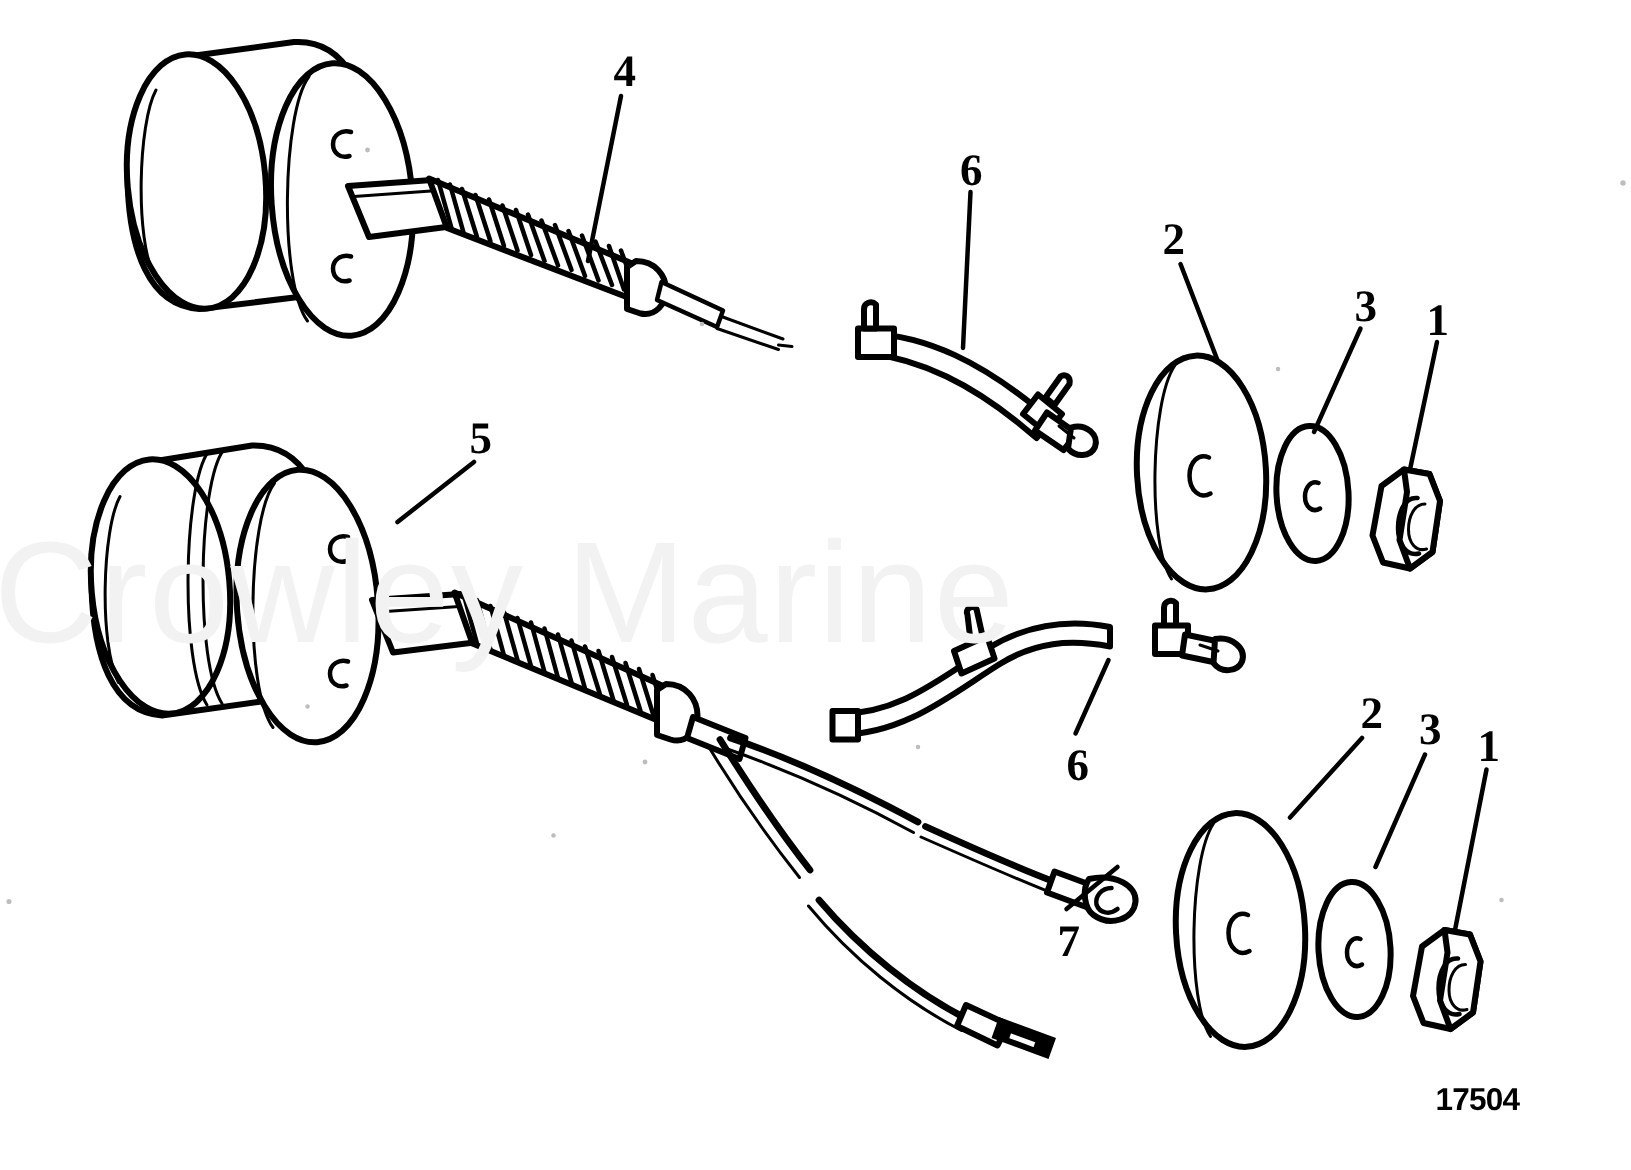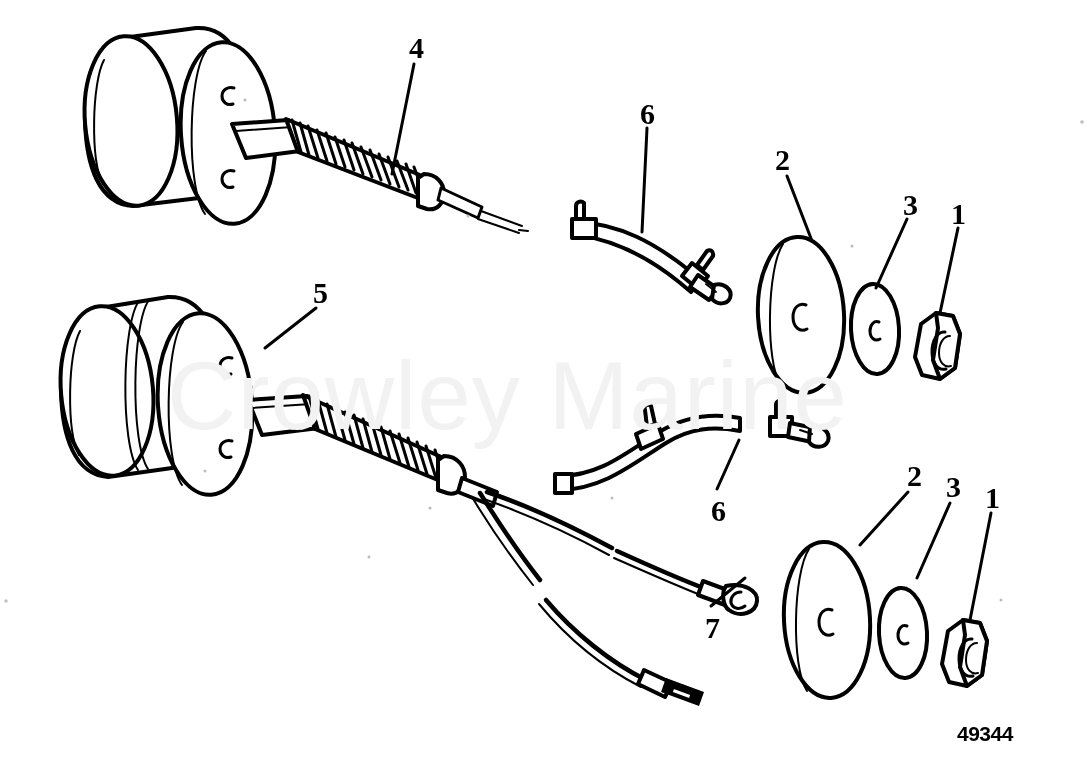--- a/index.html
+++ b/index.html
@@ -6,21 +6,21 @@
   html,body{margin:0;padding:0;background:#ffffff;}
   body{
     width:1087px;height:780px;position:relative;overflow:hidden;
     font-family:"Liberation Sans",sans-serif;
     background:#ffffff;
   }
   #diagram-root{position:absolute;inset:0;width:1087px;height:780px;}
   svg.layer{position:absolute;left:0;top:0;width:1087px;height:780px;}
   .wm-center{
     position:absolute;left:0;top:0;width:1023px;height:780px;
-    display:flex;align-items:center;justify-content:center;
+    display:flex;align-items:center;justify-content:flex-start;
     pointer-events:none;
   }
   .wm-center span{
     font-family:"Liberation Sans",sans-serif;
     font-size:96px;font-weight:400;color:#f2f2f2;
     letter-spacing:1px;white-space:nowrap;
     transform:translate(-4px,6px);
   }
   .wm-bottom{
     position:absolute;left:730px;top:718px;
@@ -298,15 +298,15 @@
       <div class="calloutlabel" style="left: 903px; top: 190px;">3</div>
       <div class="calloutlabel" style="left: 951px; top: 199px;">1</div>
       <div class="calloutlabel" style="left: 313px; top: 278px;">5</div>
       <div class="calloutlabel" style="left: 711px; top: 496px;">6</div>
       <div class="calloutlabel" style="left: 907px; top: 461px;">2</div>
       <div class="calloutlabel" style="left: 946px; top: 472px;">3</div>
       <div class="calloutlabel" style="left: 985px; top: 483px;">1</div>
       <div class="calloutlabel" style="left: 705px; top: 613px;">7</div>
     </div>
 
-  <div class="partnum">49344</div>
+  <div class="partnum">17504</div>
 
 </div>
 
 </body></html>

